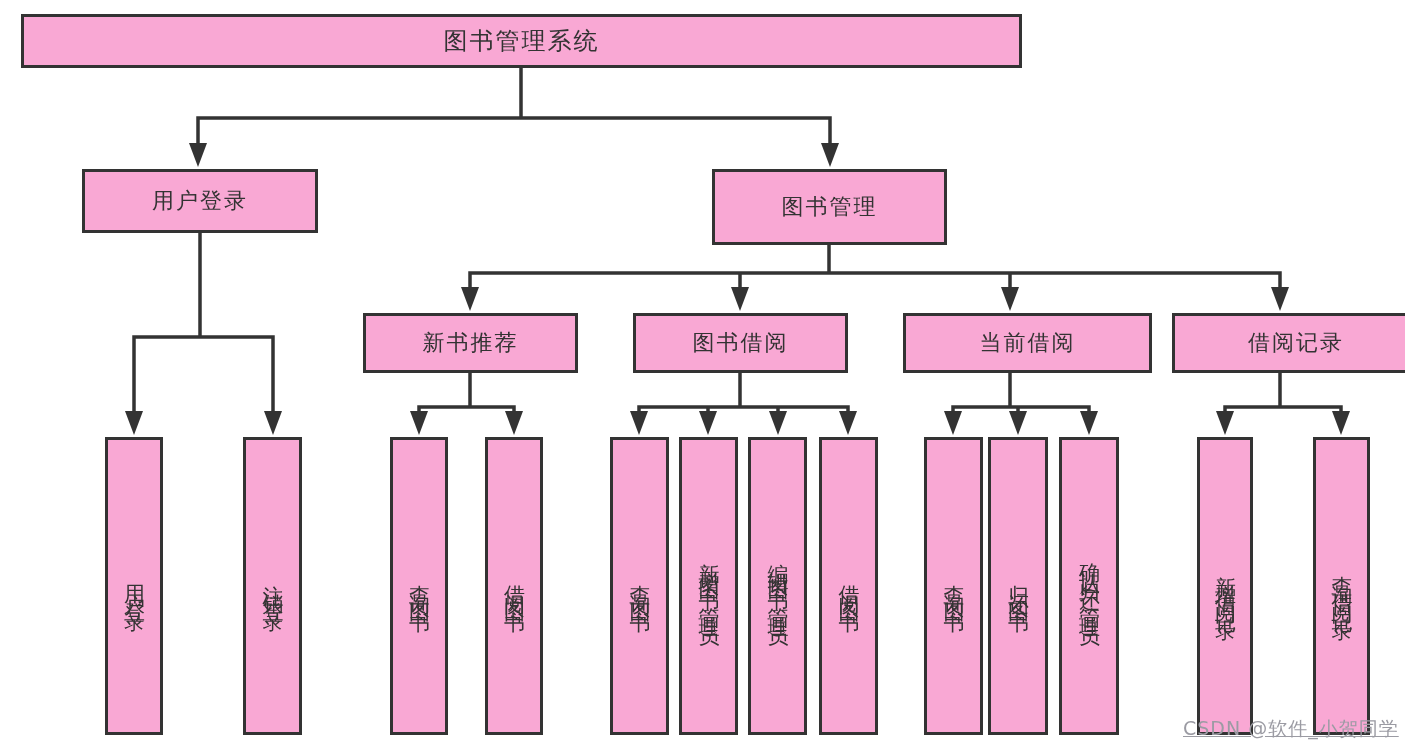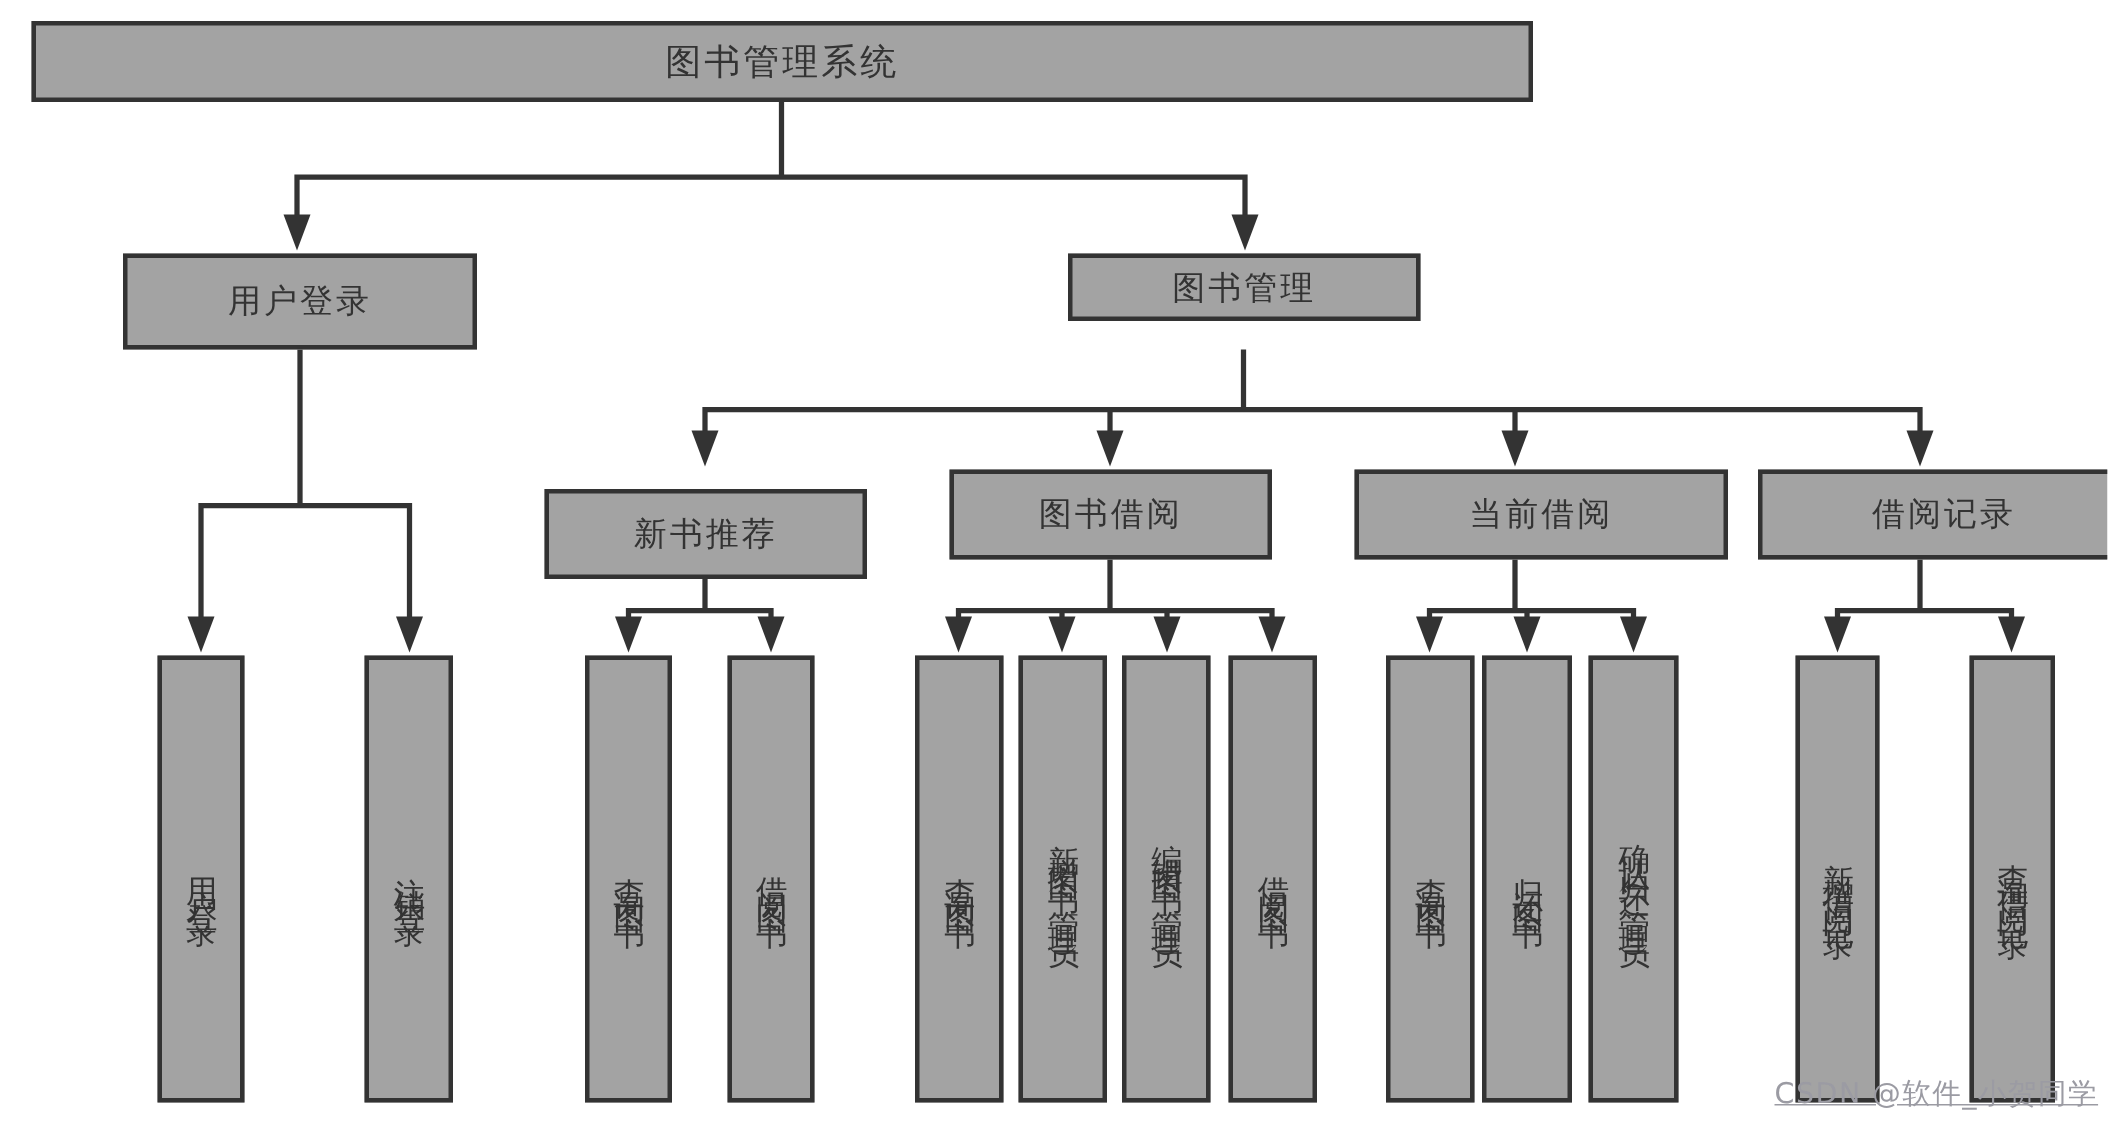--- a/index.html
+++ b/index.html
@@ -16,21 +16,21 @@
     overflow: hidden;
   }
   .connectors {
     position: absolute;
     left: 0;
     top: 0;
     pointer-events: none;
   }
   .node {
     position: absolute;
-    background: #a3a3a3;
+    background: #f9a8d4;
     border: 3px solid #333333;
     box-sizing: border-box;
     display: flex;
     align-items: center;
     justify-content: center;
     color: #333333;
   }
   .node .lbl {
     white-space: nowrap;
     letter-spacing: 2px;
@@ -105,25 +105,25 @@
              M1332 411 L1350 411 L1341 435 Z"></path>
   </svg>
 
   <div class="node root-node" style="left:21px; top:14px; width:1001px; height:54px;">
     <span class="lbl">图书管理系统</span>
   </div>
 
   <div class="node branch-node" style="left:82px; top:169px; width:236px; height:64px;">
     <span class="lbl">用户登录</span>
   </div>
-  <div class="node branch-node" style="left:712px; top:169px; width:235px; height:45px;">
+  <div class="node branch-node" style="left:712px; top:169px; width:235px; height:76px;">
     <span class="lbl">图书管理</span>
   </div>
 
-  <div class="node branch-node" style="left:363px; top:326px; width:215px; height:60px;">
+  <div class="node branch-node" style="left:363px; top:313px; width:215px; height:60px;">
     <span class="lbl">新书推荐</span>
   </div>
   <div class="node branch-node" style="left:633px; top:313px; width:215px; height:60px;font-family:Liberation Mono, monospace;">
     <span class="lbl">图书借阅</span>
   </div>
   <div class="node branch-node" style="left:903px; top:313px; width:249px; height:60px;">
     <span class="lbl">当前借阅</span>
   </div>
   <div class="node branch-node" style="left:1172px; top:313px; width:248px; height:60px;">
     <span class="lbl">借阅记录</span>

